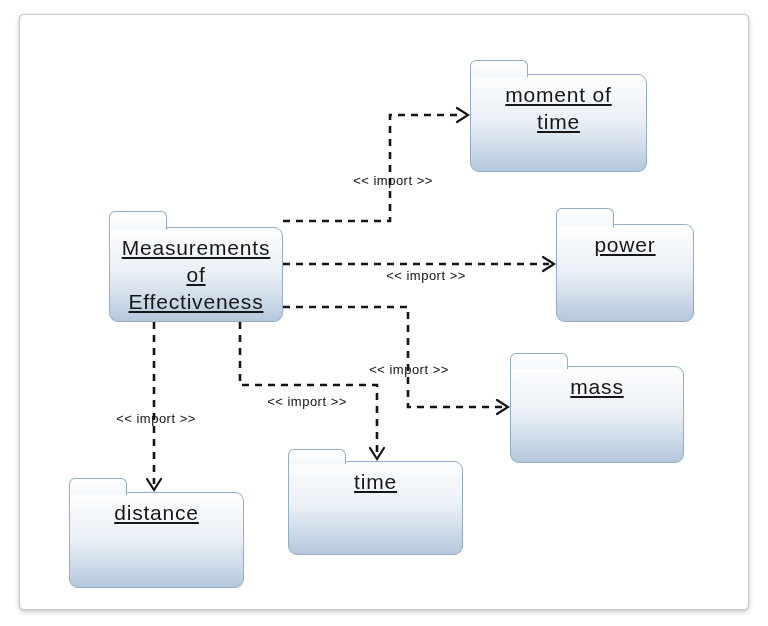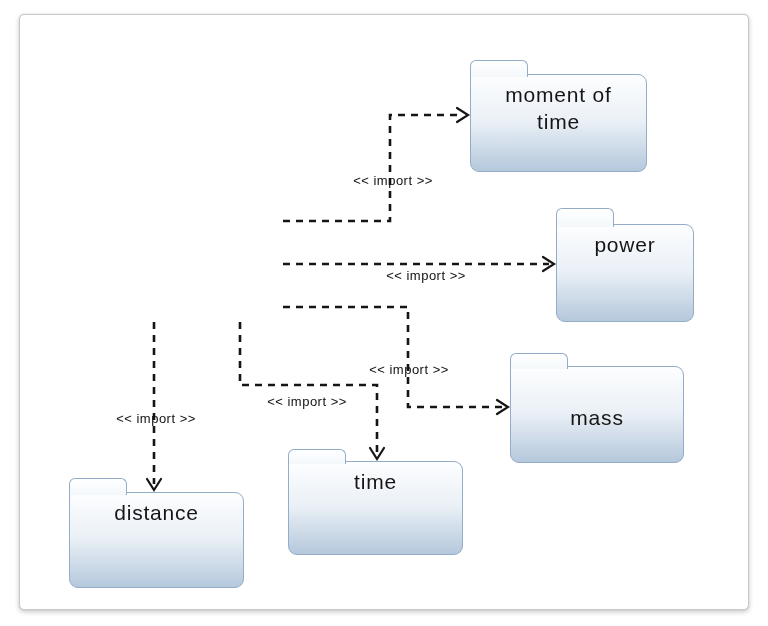--- a/index.html
+++ b/index.html
@@ -28,20 +28,21 @@
     background: linear-gradient(180deg, #fdfeff 0%, #eaf0f6 48%, #b5c8dc 100%);
     display: flex;
     flex-direction: column;
     align-items: center;
     padding-top: 6px;
     font-size: 21px;
     line-height: 27px;
     letter-spacing: 0.8px;
     color: #161616;
     text-align: center;
+    text-decoration: underline;
   }
   .pkg::before {
     content: "";
     position: absolute;
     left: -1.5px;
     bottom: calc(100% - 2px);
     width: 58px;
     box-sizing: border-box;
     border: 1.5px solid #93acc7;
     border-bottom: none;
@@ -50,21 +51,21 @@
   }
   .pkg span { pointer-events: none; }
 
   
   #pkg-moe      { left:  89px; top: 212px; width: 174px; height:  95px; }
   #pkg-moe::before      { height: 19px; }
   #pkg-mof      { left: 450px; top:  59px; width: 177px; height:  98px; }
   #pkg-mof::before      { height: 17px; }
   #pkg-power    { left: 536px; top: 209px; width: 138px; height:  98px; }
   #pkg-power::before    { height: 19px; }
-  #pkg-mass     { left: 490px; top: 351px; width: 174px; height:  97px; justify-content: center; }
+  #pkg-mass     { left: 490px; top: 351px; width: 174px; height:  97px; }
   #pkg-mass::before     { height: 16px; }
   #pkg-time     { left: 268px; top: 446px; width: 175px; height:  94px; }
   #pkg-time::before     { height: 15px; }
   #pkg-distance { left:  49px; top: 477px; width: 175px; height:  96px; }
   #pkg-distance::before { height: 17px; }
 
   
   svg.overlay {
     position: absolute;
     left: 0; top: 0;
@@ -122,20 +123,25 @@
         <text class="lbl" x="287" y="391">&lt;&lt; import &gt;&gt;</text>
       </g>
 
       <g>
         <path class="dash" d="M134 307 V469"></path>
         <polyline class="head" points="127,464 134,475 141,464"></polyline>
         <text class="lbl" x="136" y="408">&lt;&lt; import &gt;&gt;</text>
       </g>
     </svg>
 
+    <div class="pkg" id="pkg-moe">
+      <span>Measurements</span>
+      <span>of</span>
+      <span>Effectiveness</span>
+    </div>
 
     <div class="pkg" id="pkg-mof">
       <span>moment of</span>
       <span>time</span>
     </div>
 
     <div class="pkg" id="pkg-power">
       <span>power</span>
     </div>
 

